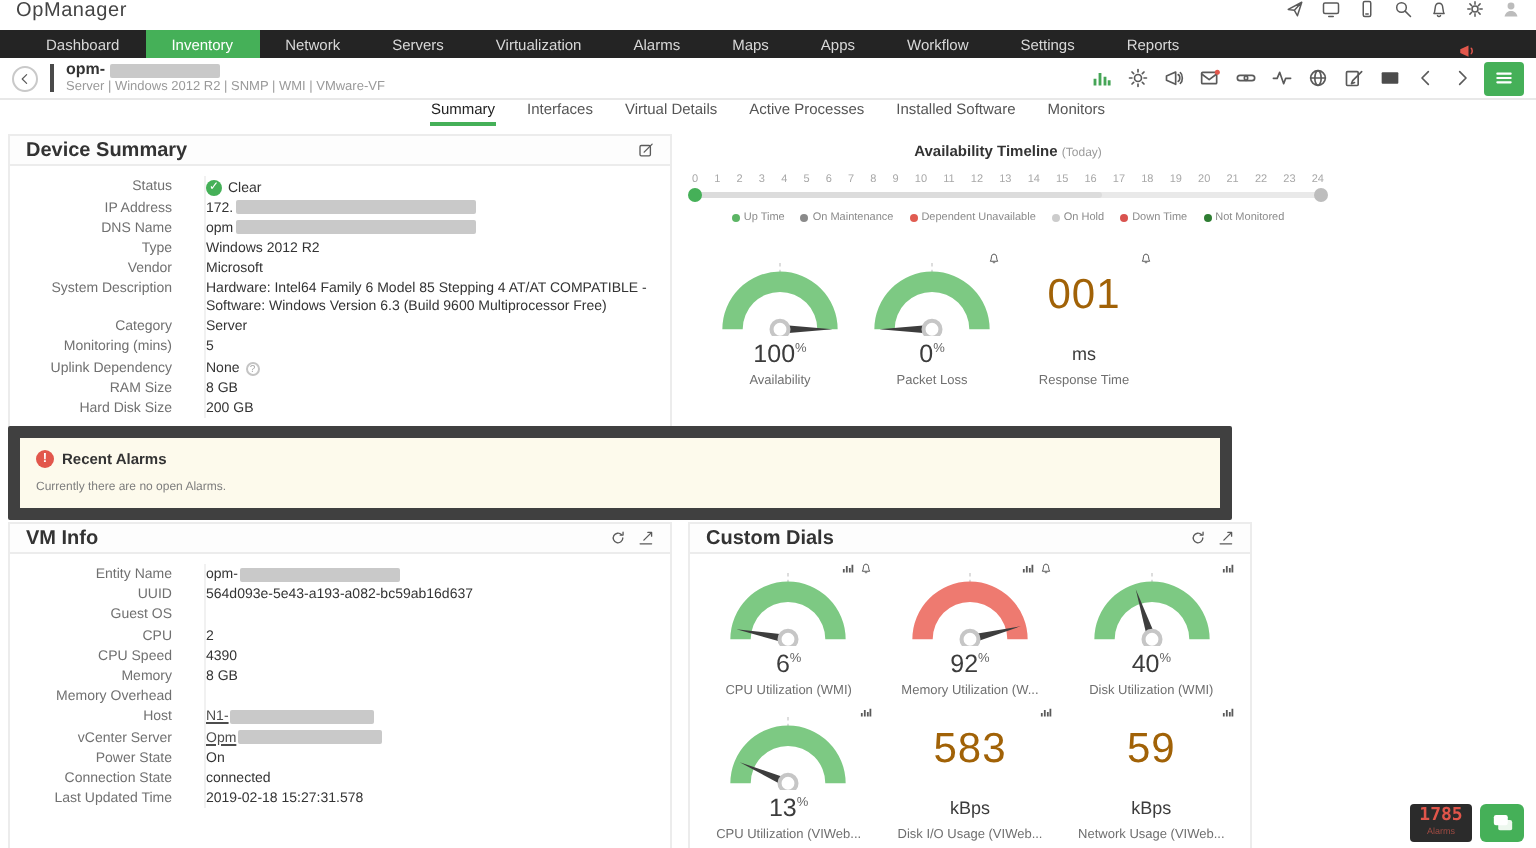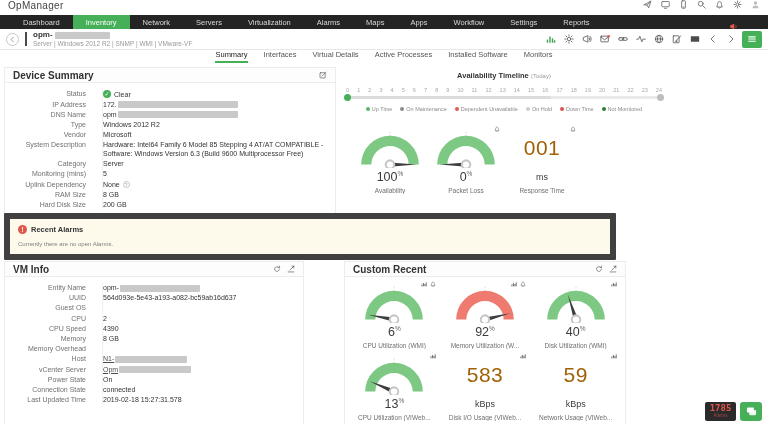--- a/index.html
+++ b/index.html
@@ -452,21 +452,21 @@
   </div>
 
   <div class="recent-alarms">
     <div class="ra-head">
       <span class="ra-dot">!</span>
       <span class="ra-title">Recent Alarms</span>
     </div>
     <div class="ra-msg">Currently there are no open Alarms.</div>
   </div>
 
-  <div class="panel" style="left:4px; top:198px; width:300px; height:163px; border-bottom:none;">
+  <div class="panel" style="left:4px; top:198px; width:332px; height:163px; border-bottom:none;">
     <div class="panel-header">
       <span class="panel-title">VM Info</span>
       <span class="ph-icons" id="vm-icons">
           <span class="tb-icon">
             <svg viewBox="0 0 12 12">
               <path fill="none" stroke="#5a5a5a" stroke-width="1" stroke-linecap="round" stroke-linejoin="round" d="M9.6 6 A3.6 3.6 0 1 1 8.5 3.4"></path>
               <path fill="none" stroke="#5a5a5a" stroke-width="1" stroke-linecap="round" stroke-linejoin="round" d="M9.8 1.6 v2.2 h-2.2"></path>
             </svg>
           </span>
           <span class="tb-icon">
@@ -523,21 +523,21 @@
         </div>
         <div class="frow">
           <div class="flabel">Last Updated Time</div>
           <div class="fvalue"><span>2019-02-18 15:27:31.578</span></div>
         </div>
       </div>
   </div>
 
   <div class="panel" style="left:344px; top:198px; width:282px; height:163px; border-bottom:none;">
     <div class="panel-header">
-      <span class="panel-title">Custom Recent</span>
+      <span class="panel-title">Custom Dials</span>
       <span class="ph-icons" id="cd-icons">
           <span class="tb-icon">
             <svg viewBox="0 0 12 12">
               <path fill="none" stroke="#5a5a5a" stroke-width="1" stroke-linecap="round" stroke-linejoin="round" d="M9.6 6 A3.6 3.6 0 1 1 8.5 3.4"></path>
               <path fill="none" stroke="#5a5a5a" stroke-width="1" stroke-linecap="round" stroke-linejoin="round" d="M9.8 1.6 v2.2 h-2.2"></path>
             </svg>
           </span>
           <span class="tb-icon">
             <svg viewBox="0 0 12 12">
               <path fill="none" stroke="#5a5a5a" stroke-width="1" stroke-linecap="round" stroke-linejoin="round" d="M4.4 7.6 L10.2 1.8 M10.2 1.8 h-2.8 M10.2 1.8 v2.8 M1.6 10.4 h8.6"></path>

